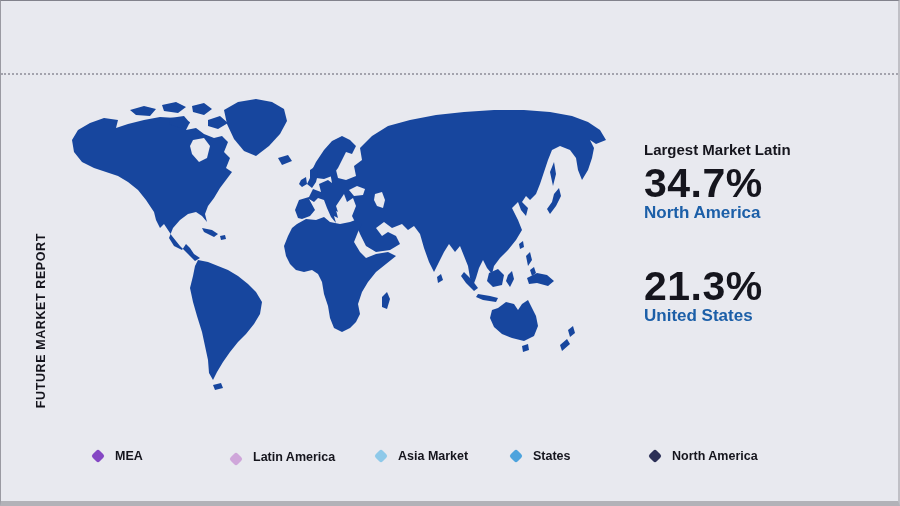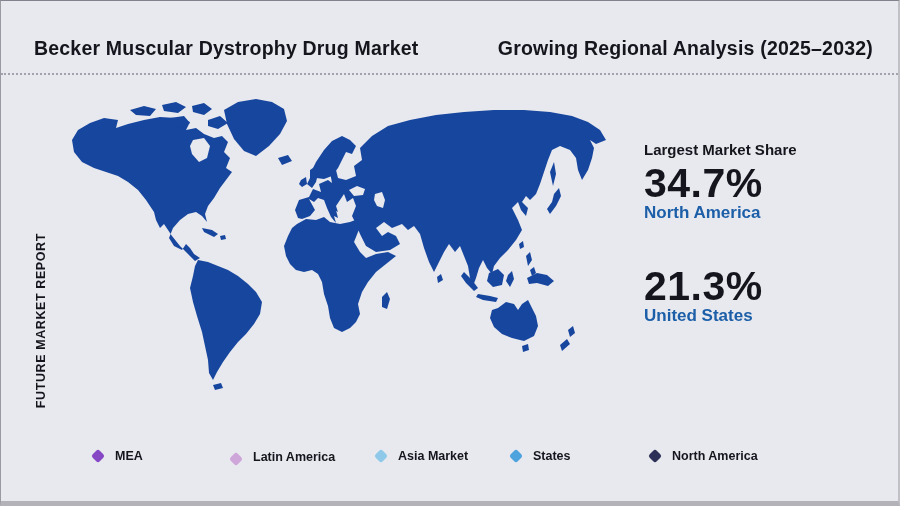--- a/index.html
+++ b/index.html
@@ -46,24 +46,20 @@
     font-size:12.5px;font-weight:bold;color:var(--text,#15151d);
   }
   .legend-dot{width:10px;height:10px;border-radius:2.5px;transform:rotate(45deg);flex:0 0 auto;}
   .li-1{left:92px;} .li-2{left:230px;align-items:flex-end;} .li-3{left:375px;} .li-4{left:510px;} .li-5{left:649px;}
 </style>
 </head>
 <body>
 
 <div class="frame">
 
-  <div class="title-row">
-    <span>Becker Muscular Dystrophy Drug Market</span>
-    <span>Growing Regional Analysis (2025–2032)</span>
-  </div>
 
   <div class="divider"></div>
 
   <div class="watermark">FUTURE MARKET REPORT</div>
 
   <svg class="map" viewBox="0 0 555 325" aria-hidden="true">
     <g>
       <path class="land" d="M6,44 L12,34 L24,27 L38,22 L52,24 L50,32 L62,28 L78,24 L94,21 L110,22 L124,26 L120,34 L130,32 L138,38 L148,42 L156,40 L162,46 L158,56 L164,62 L160,72 L166,76 L160,84 L154,92 L148,102 L142,110 L139,118 L141,126 L136,120 L130,116 L122,118 L114,124 L107,132 L103,142 L108,150 L116,154 L120,148 L124,152 L128,158 L134,162 L129,165 L122,158 L114,150 L106,140 L98,128 L94,132 L90,124 L88,116 L80,104 L72,94 L62,86 L52,80 L40,76 L28,72 L16,66 L8,56 Z"></path>
       <path class="land" d="M64,14 L78,10 L90,13 L84,20 L70,19 Z M96,9 L110,6 L120,11 L112,17 L98,15 Z M126,10 L138,7 L146,13 L138,19 L127,16 Z M104,22 L118,20 L124,27 L114,32 L103,28 Z M142,24 L154,20 L162,27 L152,33 L142,30 Z"></path>
       <path class="land" d="M158,14 L172,6 L190,3 L206,6 L218,13 L221,25 L214,38 L203,50 L190,60 L178,55 L168,43 L161,28 Z"></path>
@@ -84,21 +80,21 @@
       <path class="land" d="M502,234 L507,230 L509,237 L504,241 Z M494,249 L501,243 L504,248 L496,255 Z"></path>
     </g>
     <g>
       <path class="water" d="M127,44 L138,42 L144,50 L141,62 L133,66 L126,58 L124,50 Z"></path>
       <path class="water" d="M283,94 L291,90 L299,93 L297,99 L288,100 Z"></path>
       <path class="water" d="M309,98 L316,96 L319,104 L317,112 L311,110 L308,104 Z"></path>
     </g>
   </svg>
 
   <div class="stat stat-1">
-    <div class="stat-label">Largest Market Share</div>
+    <div class="stat-label">Largest Market Latin</div>
     <div class="stat-value">34.7%</div>
     <div class="stat-region">North America</div>
   </div>
 
   <div class="stat stat-2">
     <div class="stat-value">21.3%</div>
     <div class="stat-region">United States</div>
   </div>
 
   <div class="legend-item li-1">

